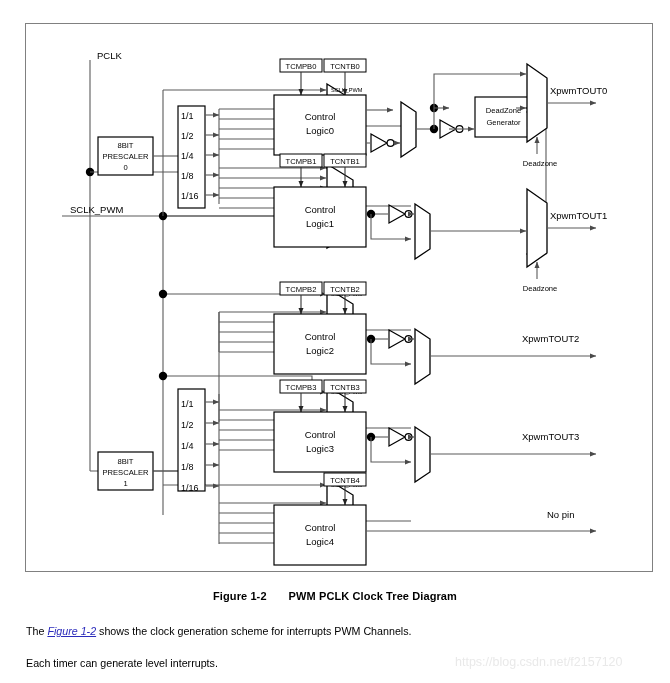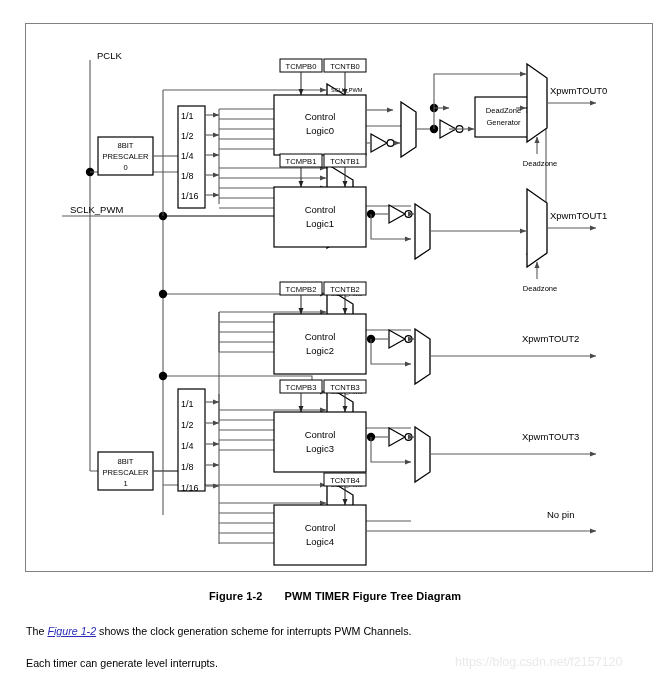--- a/index.html
+++ b/index.html
@@ -498,21 +498,21 @@
       <text class="txt-box" x="294" y="507">Control</text>
       <text class="txt-box" x="294" y="521">Logic4</text>
 
       <path class="wire" d="M340,507 L570,507" marker-end="url(#arr)"></path>
       <text class="txt-sig" x="521" y="494">No pin</text>
 
     </svg>
   </div>
 
   <div class="fig-caption">
-    <span class="cap-num">Figure 1-2</span><span>PWM TIMER Figure Tree Diagram</span>
+    <span class="cap-num">Figure 1-2</span><span>PWM PCLK Clock Tree Diagram</span>
   </div>
 
   <div class="body-text" id="para1">
     <span>The </span><a class="figlink" href="#">Figure 1-2</a><span> shows the clock generation scheme for interrupts PWM Channels.</span>
   </div>
 
   <div class="body-text" id="para2">Each timer can generate level interrupts.</div>
 
   <div class="watermark">https://blog.csdn.net/f2157120</div>
 

